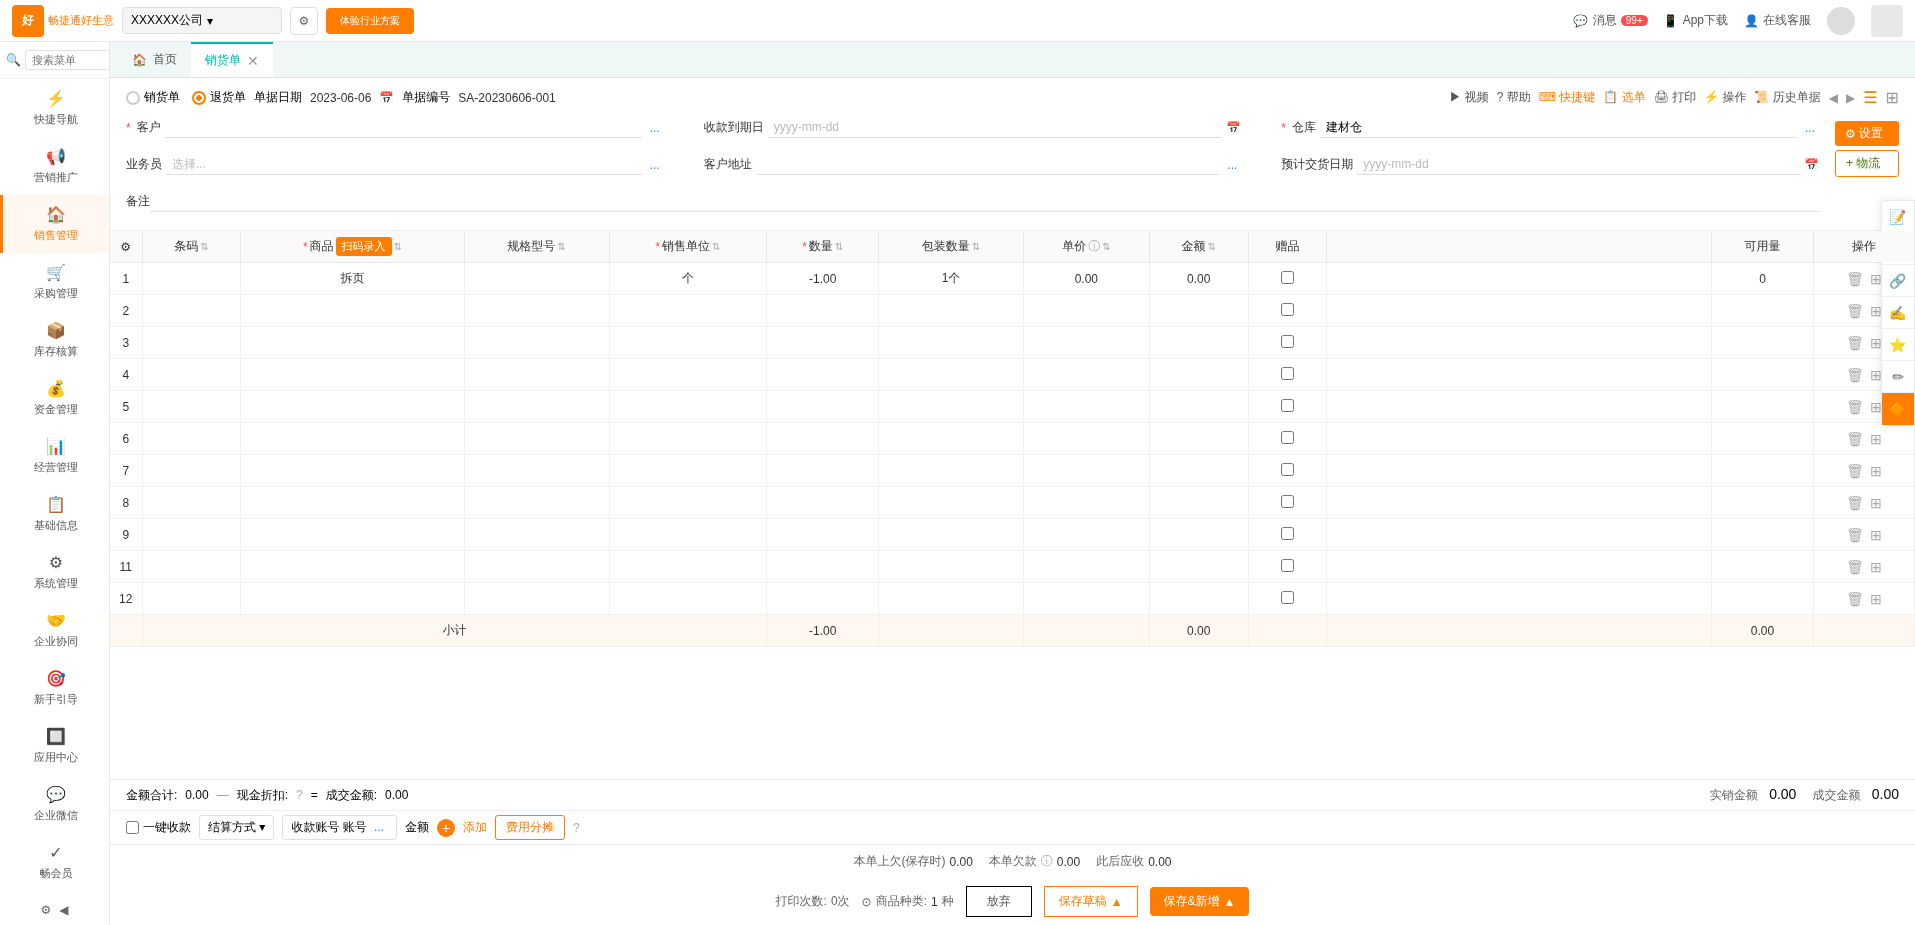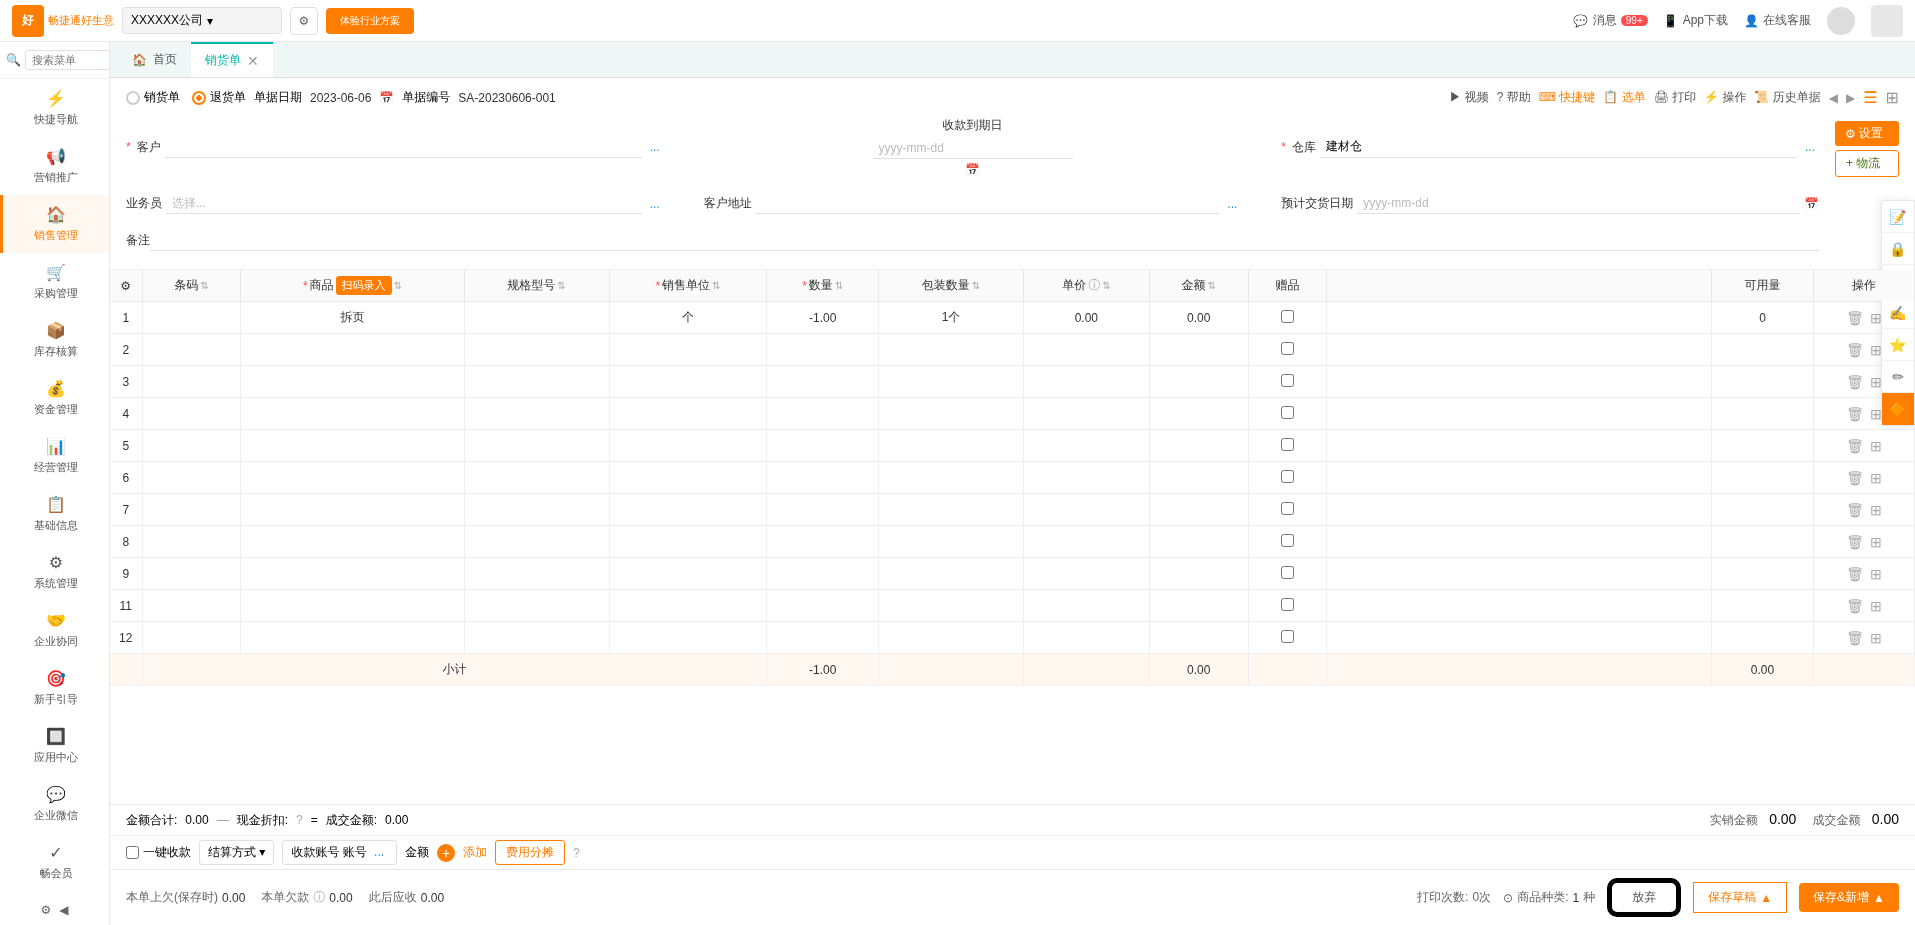--- a/index.html
+++ b/index.html
@@ -93,30 +93,30 @@
     .action-icon { color: #aaa; cursor: pointer; font-size: 14px; }
     .summary-dash { color: #999; }
     .footer-payment { display: flex; align-items: center; gap: 8px; padding: 4px 16px; background: #fff; border-top: 1px solid #f0f0f0; }
     .one-click-pay { display: flex; align-items: center; gap: 4px; cursor: pointer; }
     .pay-method { border: 1px solid #e0e0e0; border-radius: 3px; padding: 3px 8px; cursor: pointer; }
     .add-btn-small { background: #ff7d00; color: white; border: none; border-radius: 50%; width: 18px; height: 18px; cursor: pointer; font-size: 14px; display: flex; align-items: center; justify-content: center; }
     .fee-split-btn { background: #fff; border: 1px solid #ff7d00; color: #ff7d00; border-radius: 3px; padding: 3px 10px; cursor: pointer; }
     .question-icon { color: #aaa; cursor: pointer; }
 
     
-    .bottom-bar { display: flex; align-items: center; background: #fff; border-top: 1px solid #e8e8e8; padding: 8px 16px; gap: 16px; }
+    .bottom-bar { display: flex; align-items: center; background: #fff; border-top: 1px solid #e8e8e8; padding: 8px 16px; gap: 16px; flex-direction: column; }
     .bottom-stats { display: flex; gap: 16px; flex: 1; }
     .stat-item { display: flex; align-items: center; gap: 4px; font-size: 12px; }
     .stat-label { color: #666; }
     .stat-value { color: #333; font-weight: 500; }
     .bottom-right { display: flex; align-items: center; gap: 12px; }
     .print-count { display: flex; align-items: center; gap: 4px; color: #666; }
     .product-type { display: flex; align-items: center; gap: 4px; color: #666; }
     .product-count { color: #333; }
-    .abandon-btn { border: 5px solid #000000; background: #fff; border-radius: 10px; padding: 6px 20px; cursor: pointer; color: #555; }
+    .abandon-btn { border: 1px solid #000000; background: #fff; border-radius: 0; padding: 6px 20px; cursor: pointer; color: #555; }
     .save-draft-btn { border: 1px solid #ff7d00; background: #fff; color: #ff7d00; border-radius: 0; padding: 6px 14px; cursor: pointer; display: flex; align-items: center; gap: 4px; }
     .save-new-btn { background: #ff7d00; color: white; border: none; border-radius: 4px; padding: 6px 14px; cursor: pointer; display: flex; align-items: center; gap: 4px; }
 
     
     .right-toolbar { position: fixed; right: 0; top: 200px; display: flex; flex-direction: column; background: #fff; border: 1px solid #e8e8e8; border-radius: 4px 0 0 4px; box-shadow: -2px 0 8px rgba(0,0,0,0.08); }
     .right-tool-btn { width: 32px; height: 32px; display: flex; align-items: center; justify-content: center; cursor: pointer; color: #666; border-bottom: 1px solid #f0f0f0; font-size: 14px; }
     .right-tool-btn:last-child { border-bottom: none; }
     .right-tool-orange { background: #ff7d00; color: white; }
   </style>
 </head>
@@ -276,21 +276,21 @@
 
       <div style="display:flex; align-items:flex-start; gap:0;">
         <div style="flex:1; display:flex; flex-direction:column; gap:8px;">
           <div class="form-row">
             <div class="form-cell">
               <span class="required">*</span>
               <span class="form-label">客户</span>
               <input type="text" class="form-input" style="width: 300px;">
               <span class="ellipsis-btn">...</span>
             </div>
-            <div class="form-cell" style="padding-left:40px;flex-direction:column;">
+            <div class="form-cell" style="padding-left:40px;">
               <span class="form-label">收款到期日</span>
               <input type="text" class="form-input" style="width: 200px;" placeholder="yyyy-mm-dd">
               <span class="calendar-icon">📅</span>
             </div>
             <div class="form-cell" style="padding-left:40px;">
               <span class="required">*</span>
               <span class="form-label">仓库</span>
               <input type="text" class="form-input" value="建材仓" style="width: 200px;">
               <span class="ellipsis-btn">...</span>
             </div>

